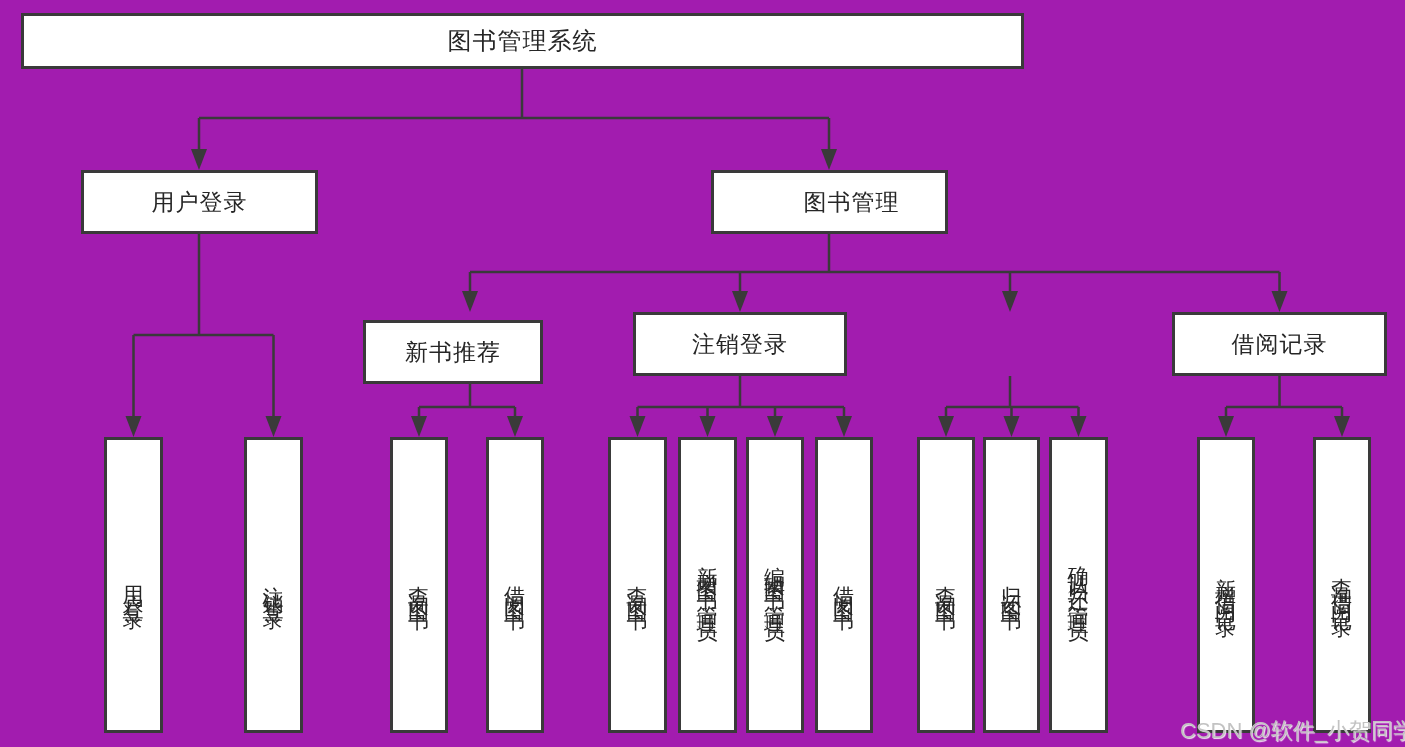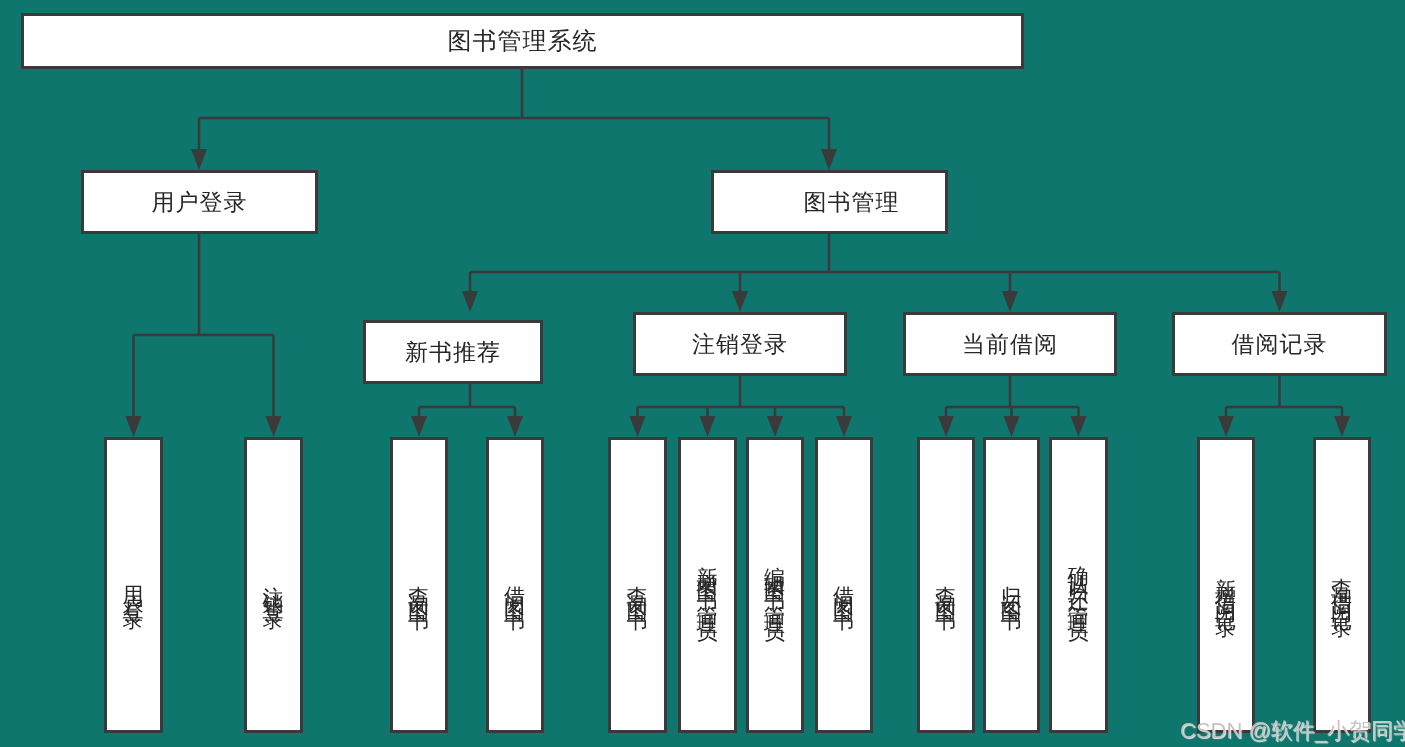--- a/index.html
+++ b/index.html
@@ -4,21 +4,21 @@
 <style>
   html, body {
     margin: 0;
     padding: 0;
     background: #ffffff;
   }
   #canvas {
     position: relative;
     width: 1405px;
     height: 747px;
-    background: #0f766e;
+    background: #a21caf;
     overflow: hidden;
     font-family: "Liberation Sans", "DejaVu Sans", sans-serif;
   }
   #connectors {
     position: absolute;
     left: 0;
     top: 0;
     width: 1405px;
     height: 747px;
     z-index: 1;
@@ -116,23 +116,20 @@
   <div class="node h-node" style="left:711px; top:170px; width:237px; height:64px;padding-left:44px;">
     <span>图书管理</span>
   </div>
 
   <div class="node h-node" style="left:363px; top:320px; width:180px; height:64px;">
     <span>新书推荐</span>
   </div>
   <div class="node h-node" style="left:633px; top:312px; width:214px; height:64px;">
     <span>注销登录</span>
   </div>
-  <div class="node h-node" style="left:903px; top:312px; width:214px; height:64px;">
-    <span>当前借阅</span>
-  </div>
   <div class="node h-node" style="left:1172px; top:312px; width:215px; height:64px;">
     <span>借阅记录</span>
   </div>
 
   <div class="node v-node" style="left:104px; top:437px; width:59px; height:296px;">
     <span>用户登录</span>
   </div>
   <div class="node v-node" style="left:244px; top:437px; width:59px; height:296px;">
     <span>注销登录</span>
   </div>

